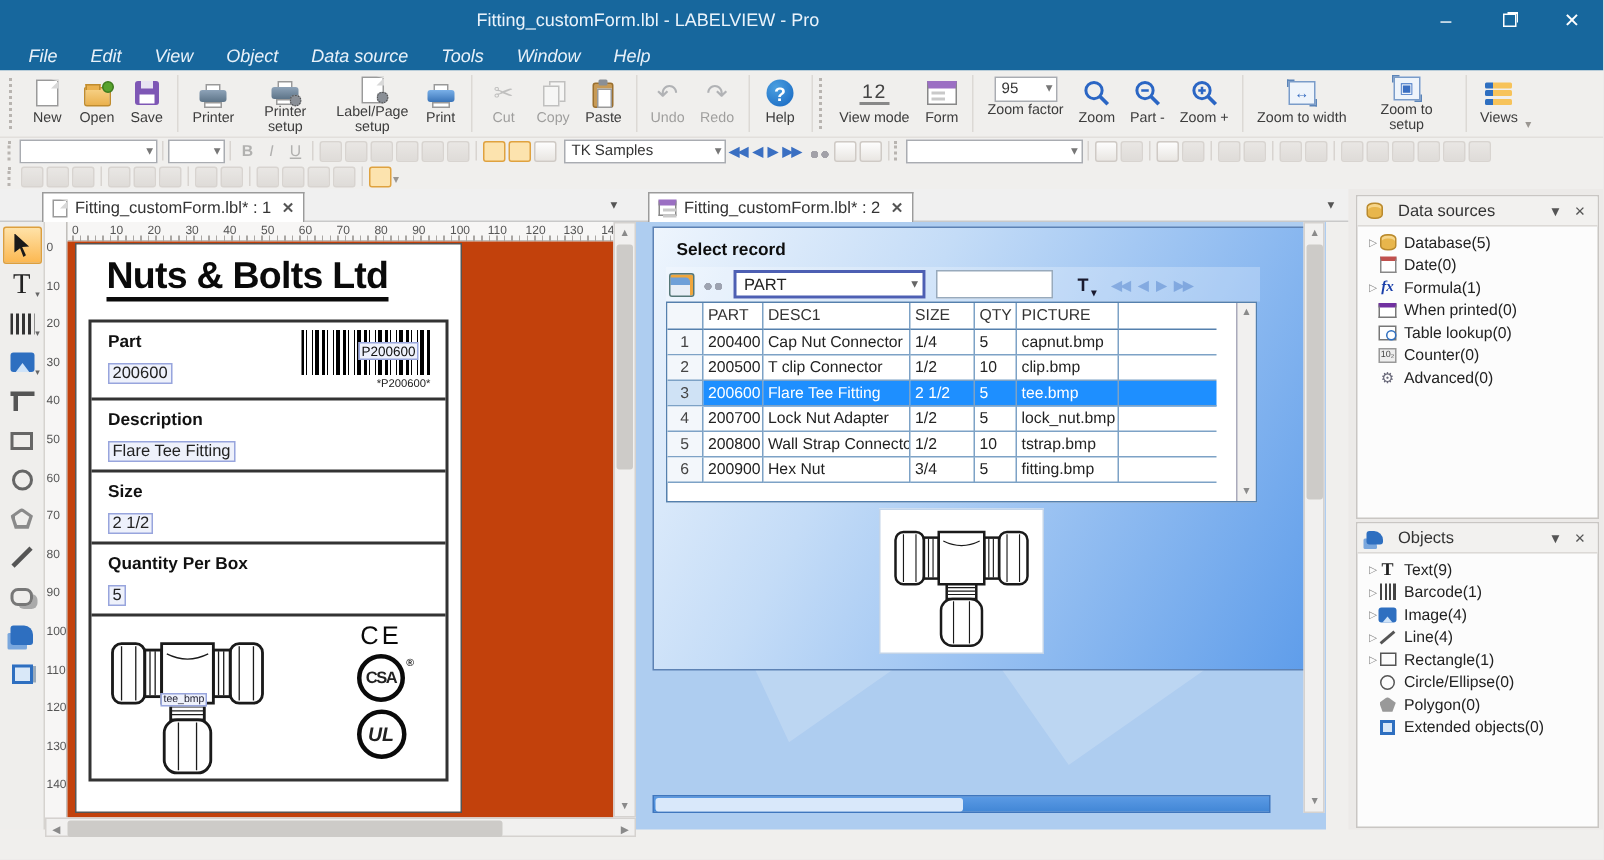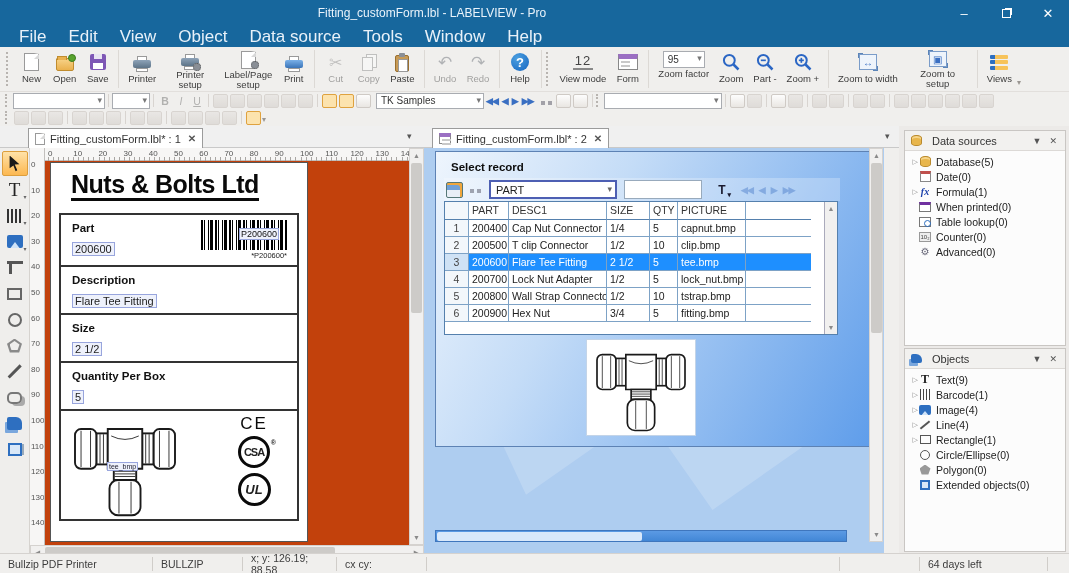--- a/index.html
+++ b/index.html
@@ -9,21 +9,21 @@
 
   
   .titlebar { position:absolute; left:0; top:0; width:1069px; height:26px; background:#17679d; }
   .title-text { position:absolute; left:432px; top:6px; transform:translateX(-50%); color:#eaf3fb; font-size:12px; white-space:nowrap; }
   .wctl { position:absolute; top:0; height:26px; width:42px; display:flex; align-items:center; justify-content:center; color:#fff; font-size:13px; cursor:default; }
   .wmin { right:84px; } .wmax { right:42px; } .wclose { right:0; }
   .maxbox { width:9px; height:9px; border:1px solid #fff; display:inline-block; box-shadow:2px -2px 0 -1px #fff; }
 
   
   .menubar { position:absolute; left:0; top:26px; width:1069px; height:21px; background:#17679d; display:flex; align-items:center; padding-left:8px; }
-  .menu-item { color:#e8f1f9; font-size:17px; padding:3px 11px; cursor:default; }
+  .menu-item { color:#e8f1f9; font-size:12px; padding:3px 11px; cursor:default;font-style:italic; }
 
   
   .toolbar1 { position:absolute; left:0; top:47px; width:1069px; height:45px; background:#f0efed; border-bottom:1px solid #e2dfdc; display:flex; align-items:center; padding-left:6px; }
   .grip { width:5px; height:34px; border-left:2px dotted #b8b4b0; margin-right:4px; }
   .tbtn { display:flex; flex-direction:column; align-items:center; justify-content:flex-start; padding:2px 4px 0; min-width:30px; max-width:58px; height:42px; border:1px solid transparent; border-radius:2px; }
   .tbtn .lab { font-size:9.5px; color:#3c3c3c; text-align:center; line-height:1.08; margin-top:1px; white-space:pre-line; }
   .tbtn.dis { opacity:.45; filter:grayscale(.9); }
   .icn { width:23px; height:22px; display:flex; align-items:center; justify-content:center; position:relative; }
   .vsep { width:1px; height:38px; background:#dcd9d5; margin:0 4px; }
   .ovfl { width:6px; height:36px; display:flex; align-items:flex-end; color:#9a9692; font-size:8px; }
@@ -996,23 +996,14 @@
             <span class="pexp" style="visibility: hidden;"></span>
             <span class="picon">
               <span class=" ic-extended"></span>
             </span>
             <span class="plabel">Extended objects(0)</span>
           </div>
         </div>
     </div>
   </div>
 
-  <div class="statusbar">
-    <div class="sseg" style="width:153px;">Bullzip PDF Printer</div>
-    <div class="sseg" style="width:90px;">BULLZIP</div>
-    <div class="sseg" style="width:94px;">x; y: 126.19; 88.58</div>
-    <div class="sseg" style="width:90px;">cx cy:</div>
-    <div class="sseg" style="width:413px;"></div>
-    <div class="sseg" style="width:80px;"></div>
-    <div class="sseg" style="width:128px;">64 days left</div>
-  </div>
 
 </div>
 
 </body></html>

